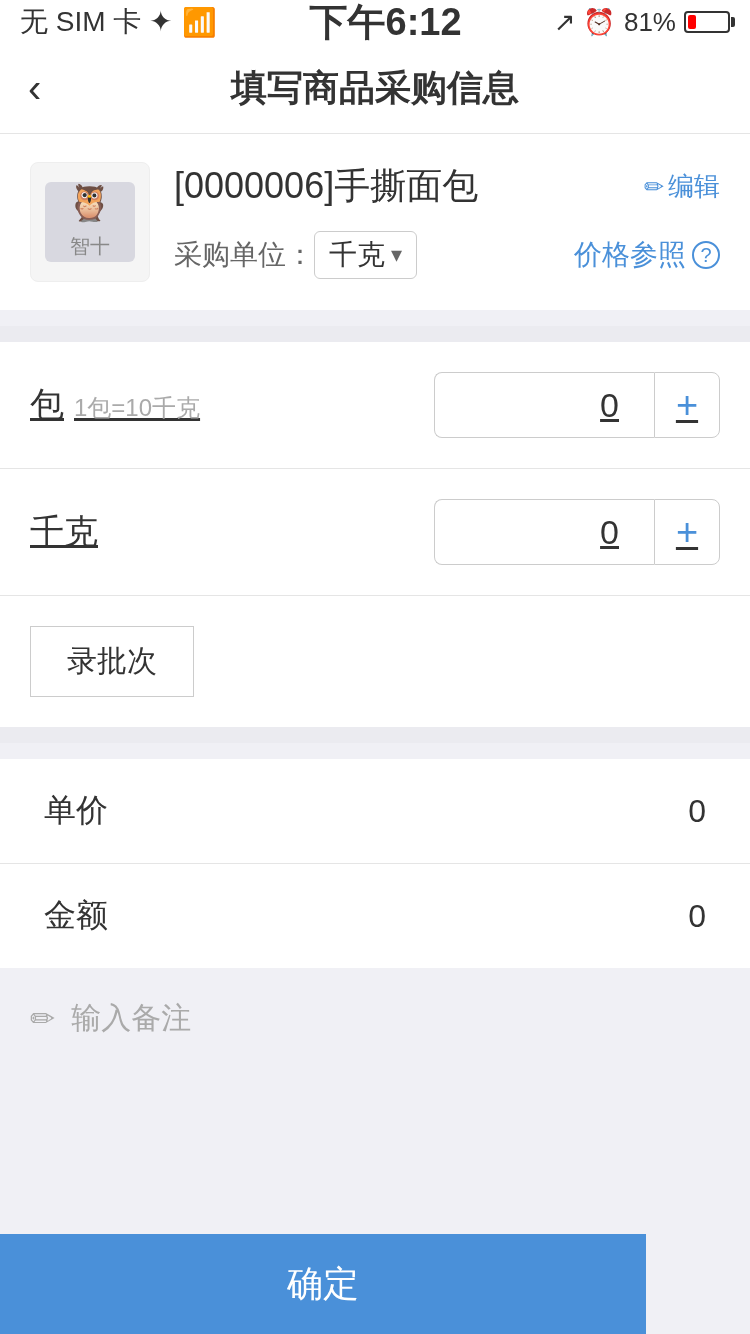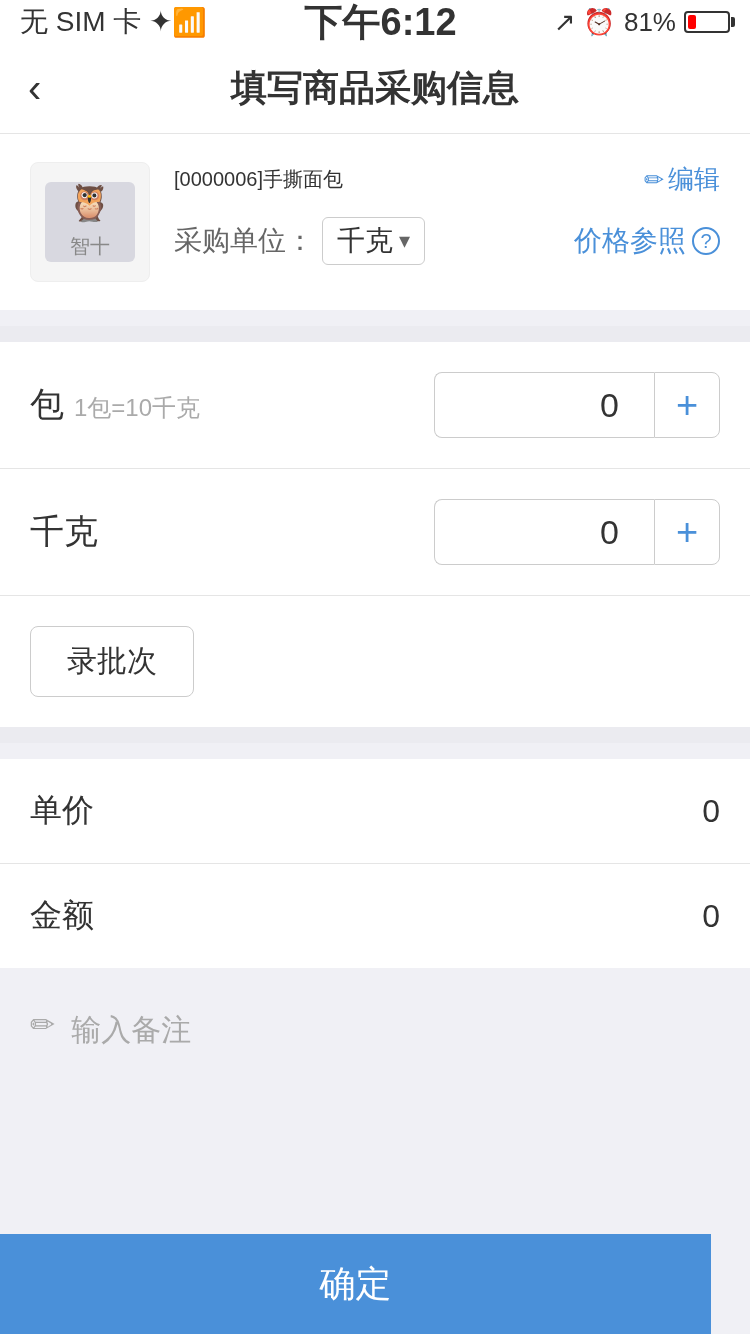--- a/index.html
+++ b/index.html
@@ -18,21 +18,21 @@
       width: 750px;
       height: 44px;
       background: #fff;
       display: flex;
       align-items: center;
       justify-content: space-between;
       padding: 0 20px;
       font-size: 28px;
       font-weight: 500;
     }
-    .status-left { display: flex; align-items: center; gap: 0; }
+    .status-left { display: flex; align-items: center; gap: 10px; }
     .status-center { font-size: 38px; font-weight: 700; }
     .status-right { display: flex; align-items: center; gap: 8px; font-size: 26px; }
     .battery-icon {
       width: 46px; height: 22px; border: 2px solid #333; border-radius: 4px; position: relative; display: inline-flex; align-items: center; padding: 2px;
     }
     .battery-icon::after { content: ''; position: absolute; right: -7px; top: 50%; transform: translateY(-50%); width: 4px; height: 10px; background: #333; border-radius: 0 2px 2px 0; }
     .battery-fill { width: 20%; height: 100%; background: red; border-radius: 2px; }
 
     
     .nav-bar {
@@ -77,42 +77,42 @@
       border-radius: 6px;
       display: flex; align-items: center; justify-content: center;
       flex-direction: column;
     }
     .owl-icon {
       font-size: 36px; color: #888; line-height: 1;
     }
     .owl-text { font-size: 20px; color: #888; margin-top: 12px; }
     .product-info { flex: 1; }
     .product-name-row { display: flex; align-items: center; justify-content: space-between; margin-bottom: 20px; }
-    .product-name { font-size: 20px; color: #333; font-weight: 500; }
+    .product-name { font-size: 36px; color: #333; font-weight: 500; }
     .edit-btn { font-size: 26px; color: #4a90d9; display: flex; align-items: center; gap: 4px; cursor: pointer; }
     .edit-icon { font-size: 24px; }
     .purchase-unit-row { display: flex; align-items: center; justify-content: space-between; }
     .purchase-unit-label { font-size: 28px; color: #666; }
     .unit-select {
       display: inline-flex; align-items: center; gap: 6px;
       border: 1px solid #ccc; border-radius: 6px;
       padding: 4px 14px;
       font-size: 28px; color: #333;
       background: #fff;
       cursor: pointer;
     }
     .unit-select-arrow { font-size: 22px; color: #666; }
     .price-ref { font-size: 28px; color: #4a90d9; display: flex; align-items: center; gap: 6px; cursor: pointer; }
     .price-ref-circle { width: 28px; height: 28px; border-radius: 50%; border: 2px solid #4a90d9; display: flex; align-items: center; justify-content: center; font-size: 20px; color: #4a90d9; }
 
     
     .divider-section { height: 16px; background: #ebebf0; }
 
     
-    .input-section { background: #fff; }
+    .input-section { background: #fff; text-decoration: underline; }
     .input-row {
       display: flex; align-items: center; justify-content: space-between;
       padding: 30px 30px;
       border-bottom: 1px solid #e5e5e5;
     }
     .input-label { font-size: 34px; color: #333; font-weight: 500; }
     .input-sub { font-size: 24px; color: #aaa; margin-left: 10px; font-weight: normal; }
     .input-right { display: flex; align-items: center; gap: 0; }
     .qty-input {
       width: 220px; height: 66px;
@@ -136,59 +136,59 @@
 
     
     .total-row {
       background: #fff;
       display: flex; align-items: center; justify-content: space-between;
       padding: 30px 30px;
     }
     .total-label { font-size: 32px; color: #333; }
     .record-btn {
       border: 1px solid #ccc;
-      border-radius: 8px;
+      border-radius: 0;
       padding: 14px 36px;
       font-size: 30px; color: #333;
       background: #fff;
       cursor: pointer;
     }
 
     
     .detail-section { background: #fff; margin-top: 16px; }
     .detail-row {
       display: flex; align-items: center; justify-content: space-between;
-      padding: 30px 30px;
+      padding: 30px 44px;
       border-bottom: 1px solid #e5e5e5;
       text-align: right;
     }
     .detail-row:last-child { border-bottom: none; }
     .detail-label { font-size: 32px; color: #333; }
     .detail-value { font-size: 32px; color: #333; }
 
     
     .notes-section {
       background: #f0f0f5;
       padding: 30px 30px;
       display: flex; align-items: center; gap: 16px;
       margin-top: 0;
     }
     .notes-icon { font-size: 30px; color: #aaa; }
-    .notes-placeholder { font-size: 30px; color: #aaa; margin-top: 12px; }
+    .notes-placeholder { font-size: 30px; color: #aaa; }
 
     
     .bottom-space {
       background: #f0f0f5;
       flex: 1;
       min-height: 300px;
     }
 
     
     .confirm-btn {
-      width: 711px;
+      width: 646px;
       height: 100px;
       background: #4a90d9;
       display: flex; align-items: center; justify-content: center;
       font-size: 36px; color: #fff; font-weight: 500;
       cursor: pointer;
       position: fixed;
       bottom: 0; left: 0;
     }
   </style>
 </head>
@@ -224,21 +224,21 @@
   </div>
   <div class="product-info">
     <div class="product-name-row">
       <div class="product-name">[0000006]手撕面包</div>
       <div class="edit-btn">
         <span class="edit-icon">✏</span>
         <span>编辑</span>
       </div>
     </div>
     <div class="purchase-unit-row">
-      <div style="display:flex;align-items:center;gap:8px;text-align:right;">
+      <div style="display:flex;align-items:center;text-align:right;">
         <span class="purchase-unit-label">采购单位：</span>
         <div class="unit-select">
           <span>千克</span>
           <span class="unit-select-arrow">▾</span>
         </div>
       </div>
       <div class="price-ref">
         <span>价格参照</span>
         <div class="price-ref-circle">?</div>
       </div>

